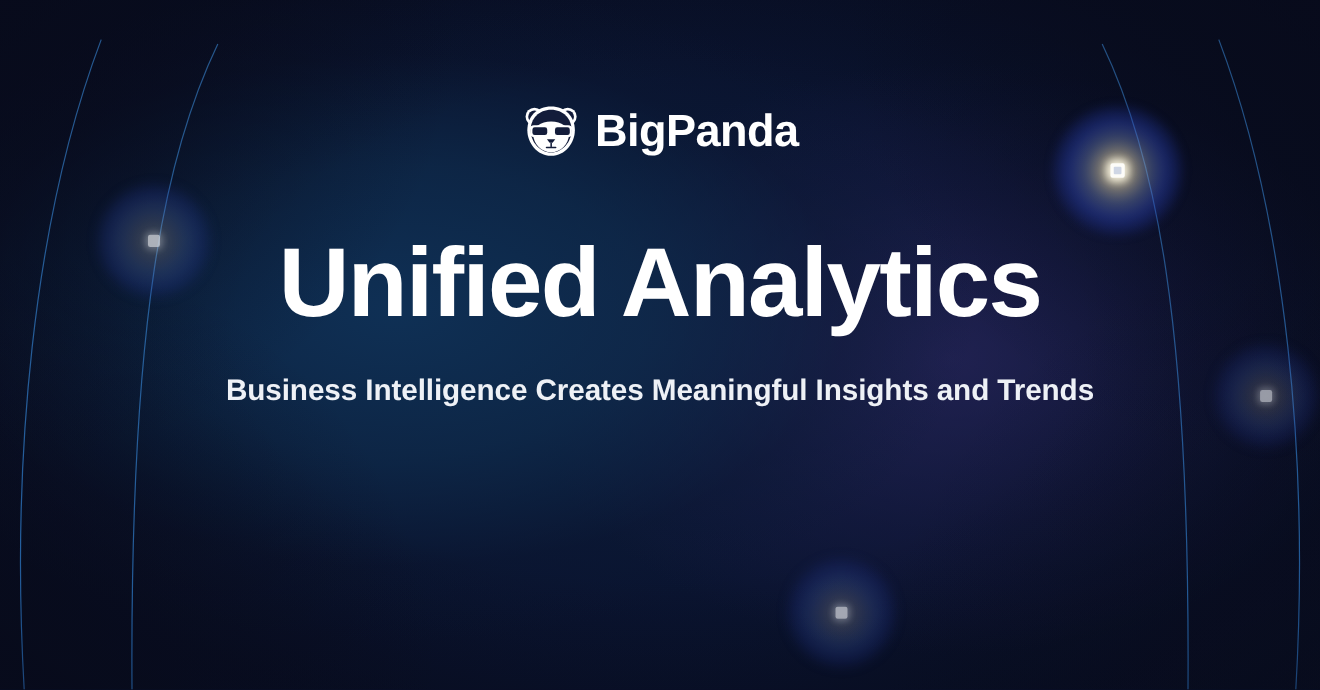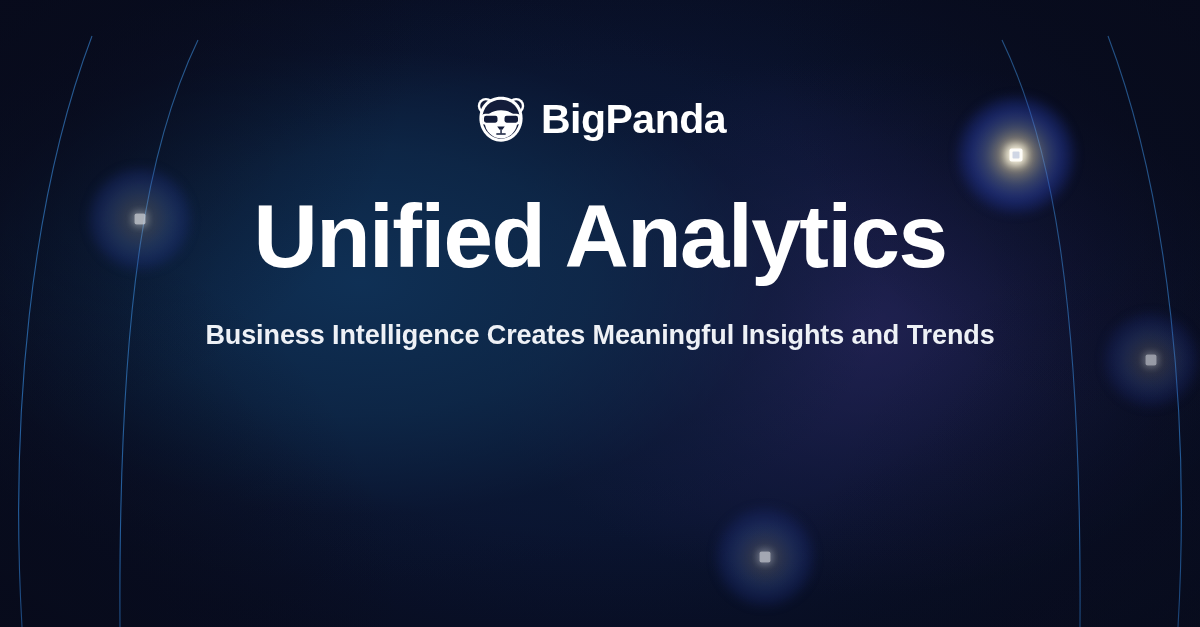--- a/index.html
+++ b/index.html
@@ -127,21 +127,21 @@
   .logo-word {
     font-size:41px;
     font-weight:700;
     color:#ffffff;
     letter-spacing:-0.5px;
     line-height:1;
     white-space:nowrap;
   }
 
   .title {
-    margin-top:46px;
+    margin-top:66px;
     font-size:89px;
     font-weight:700;
     color:#ffffff;
     letter-spacing:-1.5px;
     line-height:1;
     white-space:nowrap;
   }
 
   .subtitle {
     margin-top:40px;

